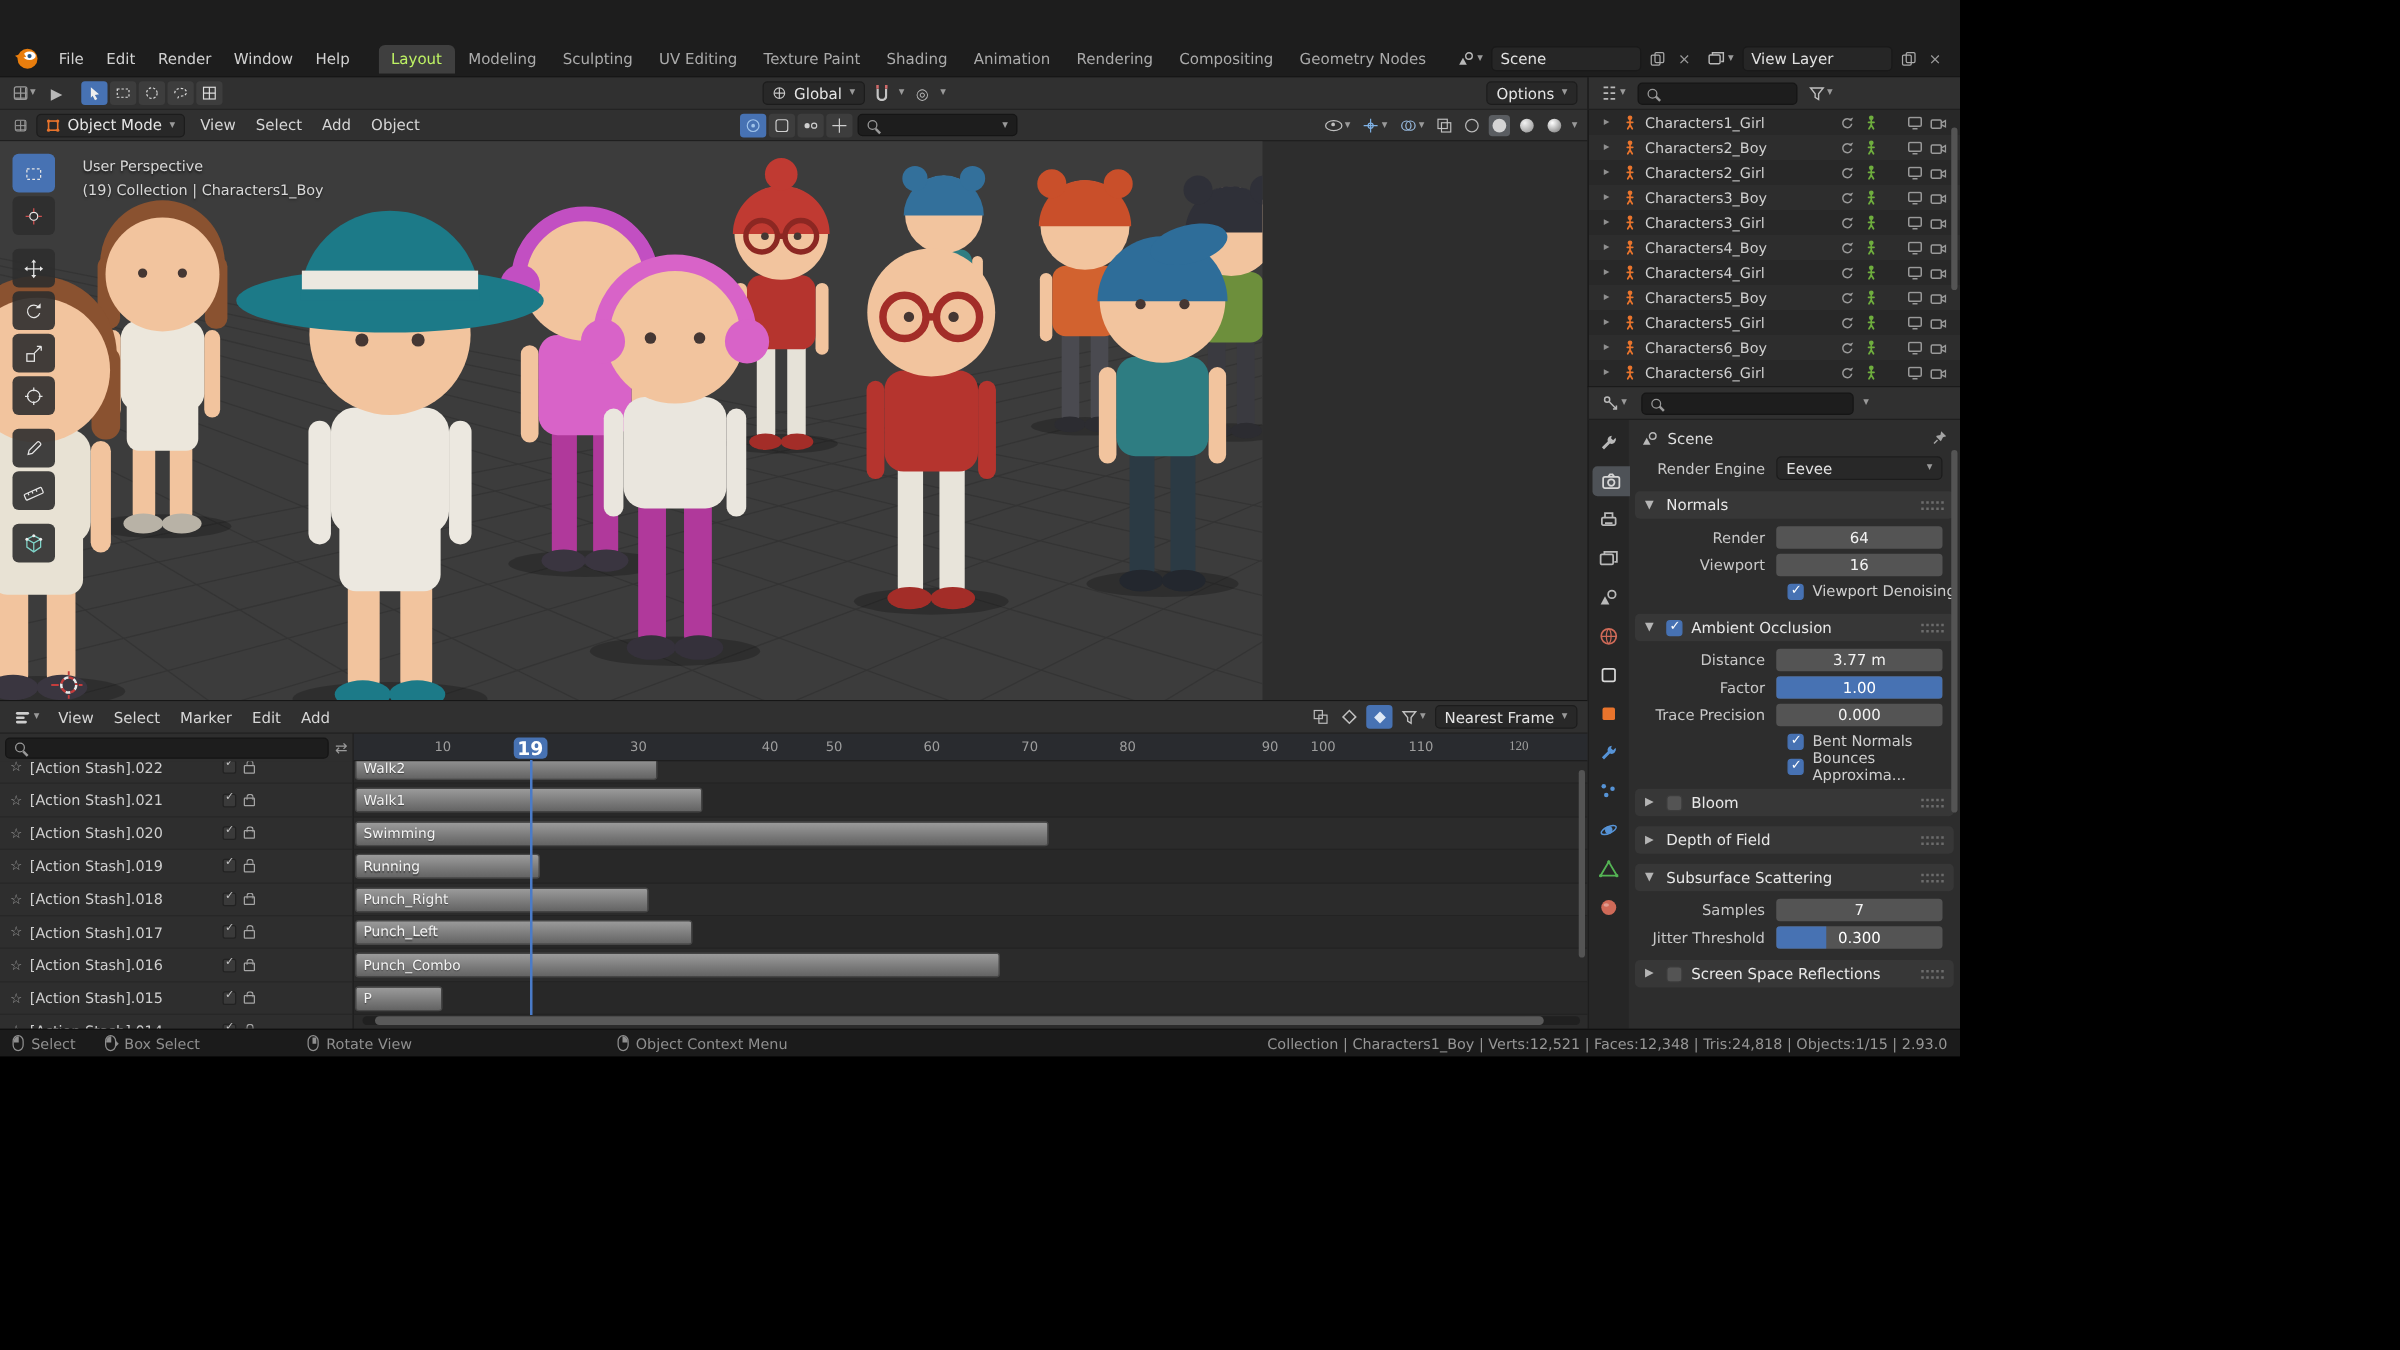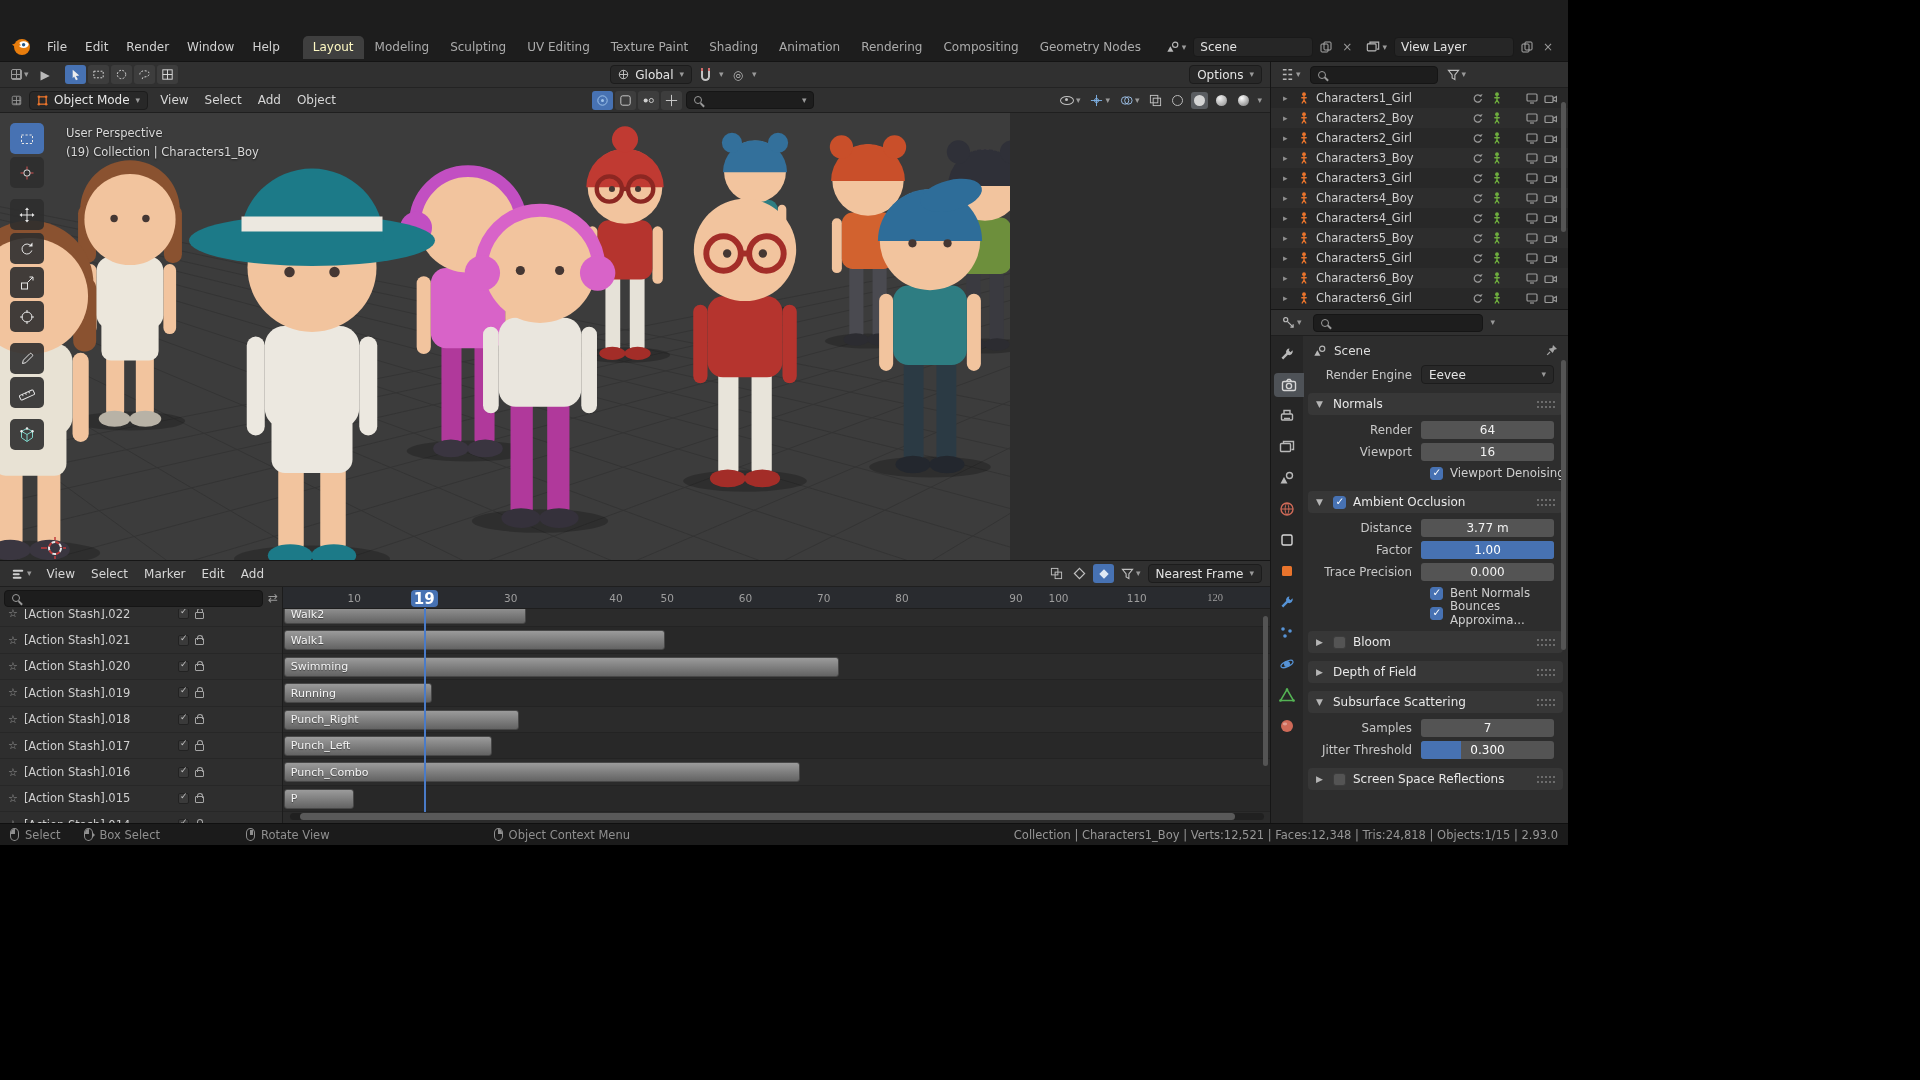--- a/index.html
+++ b/index.html
@@ -8,21 +8,21 @@
     -webkit-font-smoothing:antialiased}
   .app{position:absolute;left:0;top:0;width:1568px;height:845px;background:#2d2d2d;overflow:hidden}
 
   
   .topbar{position:absolute;left:0;top:0;width:1568px;height:62px;background:#1d1d1d;border-bottom:1px solid #141414;display:flex;align-items:flex-end;padding:0 8px 2px 8px}
   .logo{width:22px;height:22px;margin:0 6px 2px 2px;position:relative}
   .menus{display:flex;align-items:center;height:24px}
   .menu{padding:3px 9px;border-radius:4px;color:#d2d2d2}
   .workspaces{display:flex;align-items:flex-end;height:26px;margin-left:14px;gap:1px;flex:1;overflow:hidden}
   .wtab{padding:4px 10px 5px;border-radius:5px 5px 0 0;color:#ababab;white-space:nowrap}
-  .wtab.active{background:#3f3f3f;color:#fef9c3}
+  .wtab.active{background:#3f3f3f;color:#bef264}
   .idblock{display:flex;align-items:center;gap:4px;margin:0 4px 2px 4px}
   .idfield{display:flex;align-items:center;gap:6px;background:#262626;border:1px solid #191919;border-radius:4px;height:20px;padding:0 6px;min-width:120px;color:#e2e2e2}
   .icnbtn{display:inline-flex;align-items:center;gap:2px;color:#b9b9b9;padding:1px 3px;border-radius:3px}
   .chev{font-size:9px;color:#9a9a9a;line-height:1}
   .xbtn{color:#9a9a9a;font-size:12px;padding:0 3px}
 
   
   .toolsettings{position:absolute;left:0;top:62px;width:1270px;height:26px;background:#303030;border-bottom:1px solid #232323;display:flex;align-items:center;padding:0 8px;gap:6px}
   .vpheader{position:absolute;left:0;top:88px;width:1270px;height:25px;background:#303030;border-bottom:1px solid #1f1f1f;display:flex;align-items:center;padding:0 8px;gap:4px}
   .hmenu{padding:3px 8px;border-radius:3px;color:#d6d6d6}
@@ -1466,33 +1466,33 @@
       <span class="rlabel" style="left: 902px;">80</span>
       <span class="rlabel" style="left: 1016px;">90</span>
       <span class="rlabel" style="left: 1058.5px;">100</span>
       <span class="rlabel" style="left: 1136.75px;">110</span>
       <span class="rlabel" style="left: 1215px; font-family: Liberation Serif, serif;">120</span>
       <div id="nla-strips">
         <div class="strow" style="margin-top: -8px;">
           <div class="strip" style="left: 0.825px; width: 242.575px;">Walk2</div>
         </div>
         <div class="strow alt">
-          <div class="strip" style="left: 0.825px; width: 381px;">Walk1</div>
+          <div class="strip" style="left: 0.825px; width: 278px;">Walk1</div>
         </div>
         <div class="strow">
           <div class="strip" style="left: 0.825px; width: 555.575px;">Swimming</div>
         </div>
         <div class="strow alt">
           <div class="strip" style="left: 0.825px; width: 148.675px;">Running</div>
         </div>
         <div class="strow">
           <div class="strip" style="left: 0.825px; width: 234.75px;">Punch_Right</div>
         </div>
         <div class="strow alt">
-          <div class="strip" style="left: 0.825px; width: 208px; text-align: right;">Punch_Left</div>
+          <div class="strip" style="left: 0.825px; width: 270px; text-align: right;">Punch_Left</div>
         </div>
         <div class="strow">
           <div class="strip" style="left: 0.825px; width: 516.45px;">Punch_Combo</div>
         </div>
         <div class="strow alt">
           <div class="strip" style="left: 0.825px; width: 70.425px;">P</div>
         </div>
         <div class="strow"></div>
       </div>
     <div class="playhead" id="playhead" style="left: 423.675px; top: 47px; bottom: 11px;"></div>

